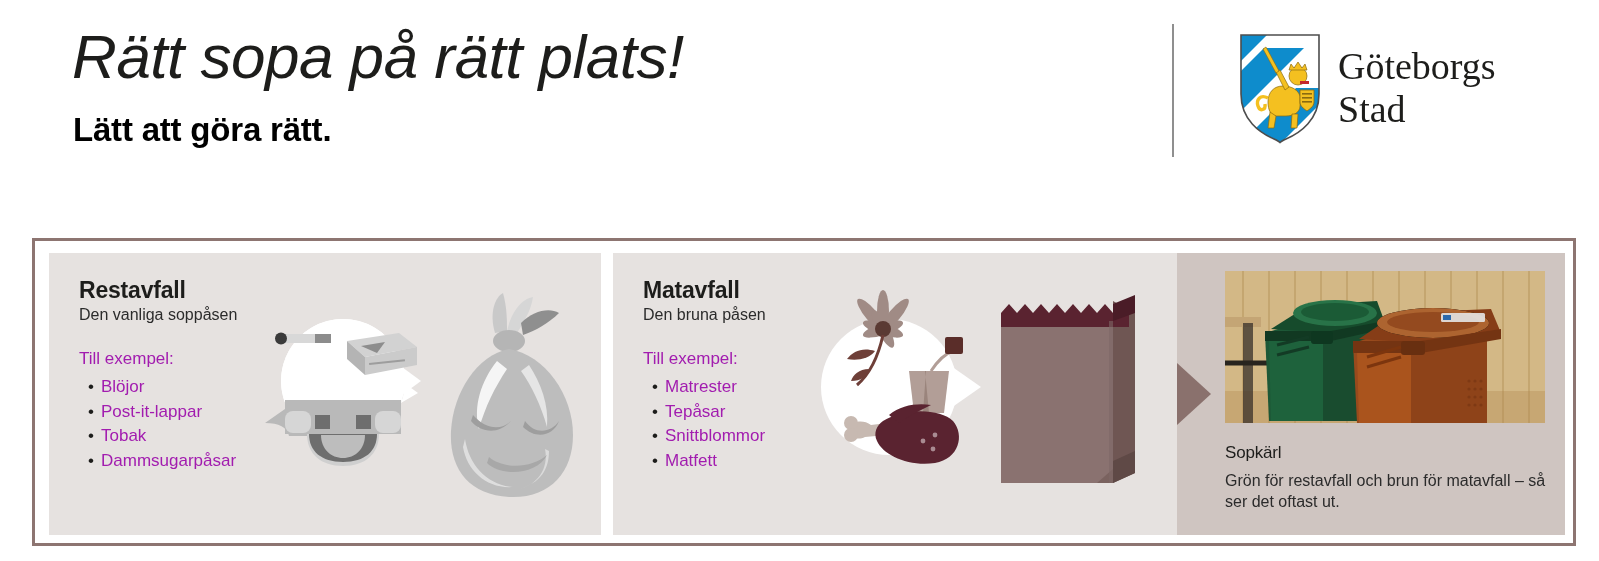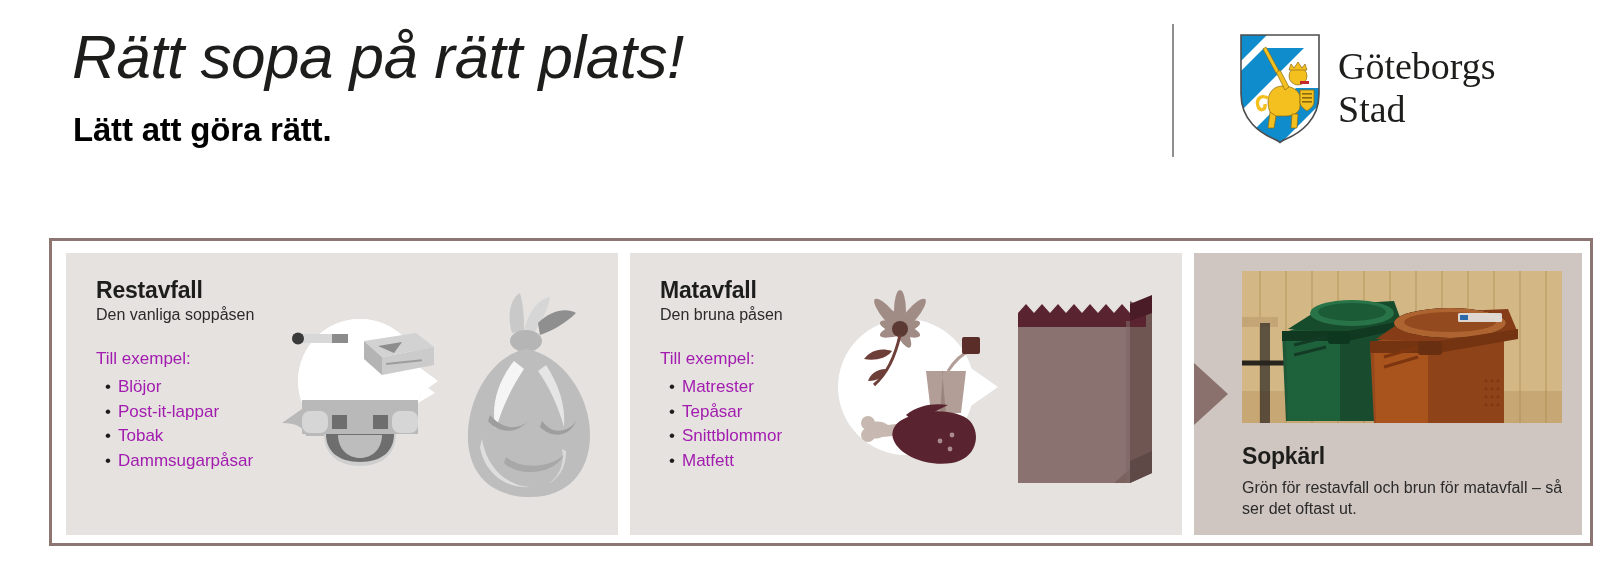--- a/index.html
+++ b/index.html
@@ -40,34 +40,33 @@
     white-space:pre-line;
   }
 
   
   .frame{
     position:absolute;left:32px;top:238px;
     width:1544px;height:308px;
     border:3px solid #8d7571;
     box-sizing:border-box;
     background:#ffffff;
-    margin-left:17px;
   }
   .panels{
     position:absolute;left:0;top:0;width:100%;height:100%;
   }
 
   
   .panel{
     position:absolute;top:12px;height:282px;
     background:#e6e2e0;
     overflow:hidden;
   }
   #panel-rest{left:14px;width:552px;}
-  #panel-mat{left:578px;width:552px;}
+  #panel-mat{left:578px;width:552px;padding-left:42px;}
   #panel-kar{
     left:1142px;width:388px;top:12px;height:282px;
     background:#cfc5c1;
   }
 
   .p-head{
     position:absolute;left:30px;top:24px;
   }
   .p-title{
     font-size:23px;font-weight:700;color:#1d1d1b;line-height:1.15;
@@ -88,21 +87,21 @@
   .p-examples li::before{
     content:"•";position:absolute;left:0;top:0;color:#1d1d1b;
   }
 
   
   .photo{
     position:absolute;left:48px;top:18px;width:320px;height:152px;
     overflow:hidden;background:#d8bd8c;
   }
   .k-caption{position:absolute;left:48px;top:190px;width:330px;}
-  .k-title{font-size:23px;font-weight:700;color:#1d1d1b;margin:0 0 7px 0;letter-spacing:-0.2px;}
+  .k-title{font-size:17px;font-weight:400;color:#1d1d1b;margin:0 0 7px 0;letter-spacing:-0.2px;}
   .k-text{font-size:16px;line-height:1.32;color:#2b2b2b;margin:0;}
 
   
   .arrow{
     position:absolute;left:1142px;top:122px;width:34px;height:62px;
     z-index:5;
   }
   svg{display:block;}
 </style>
 </head>

